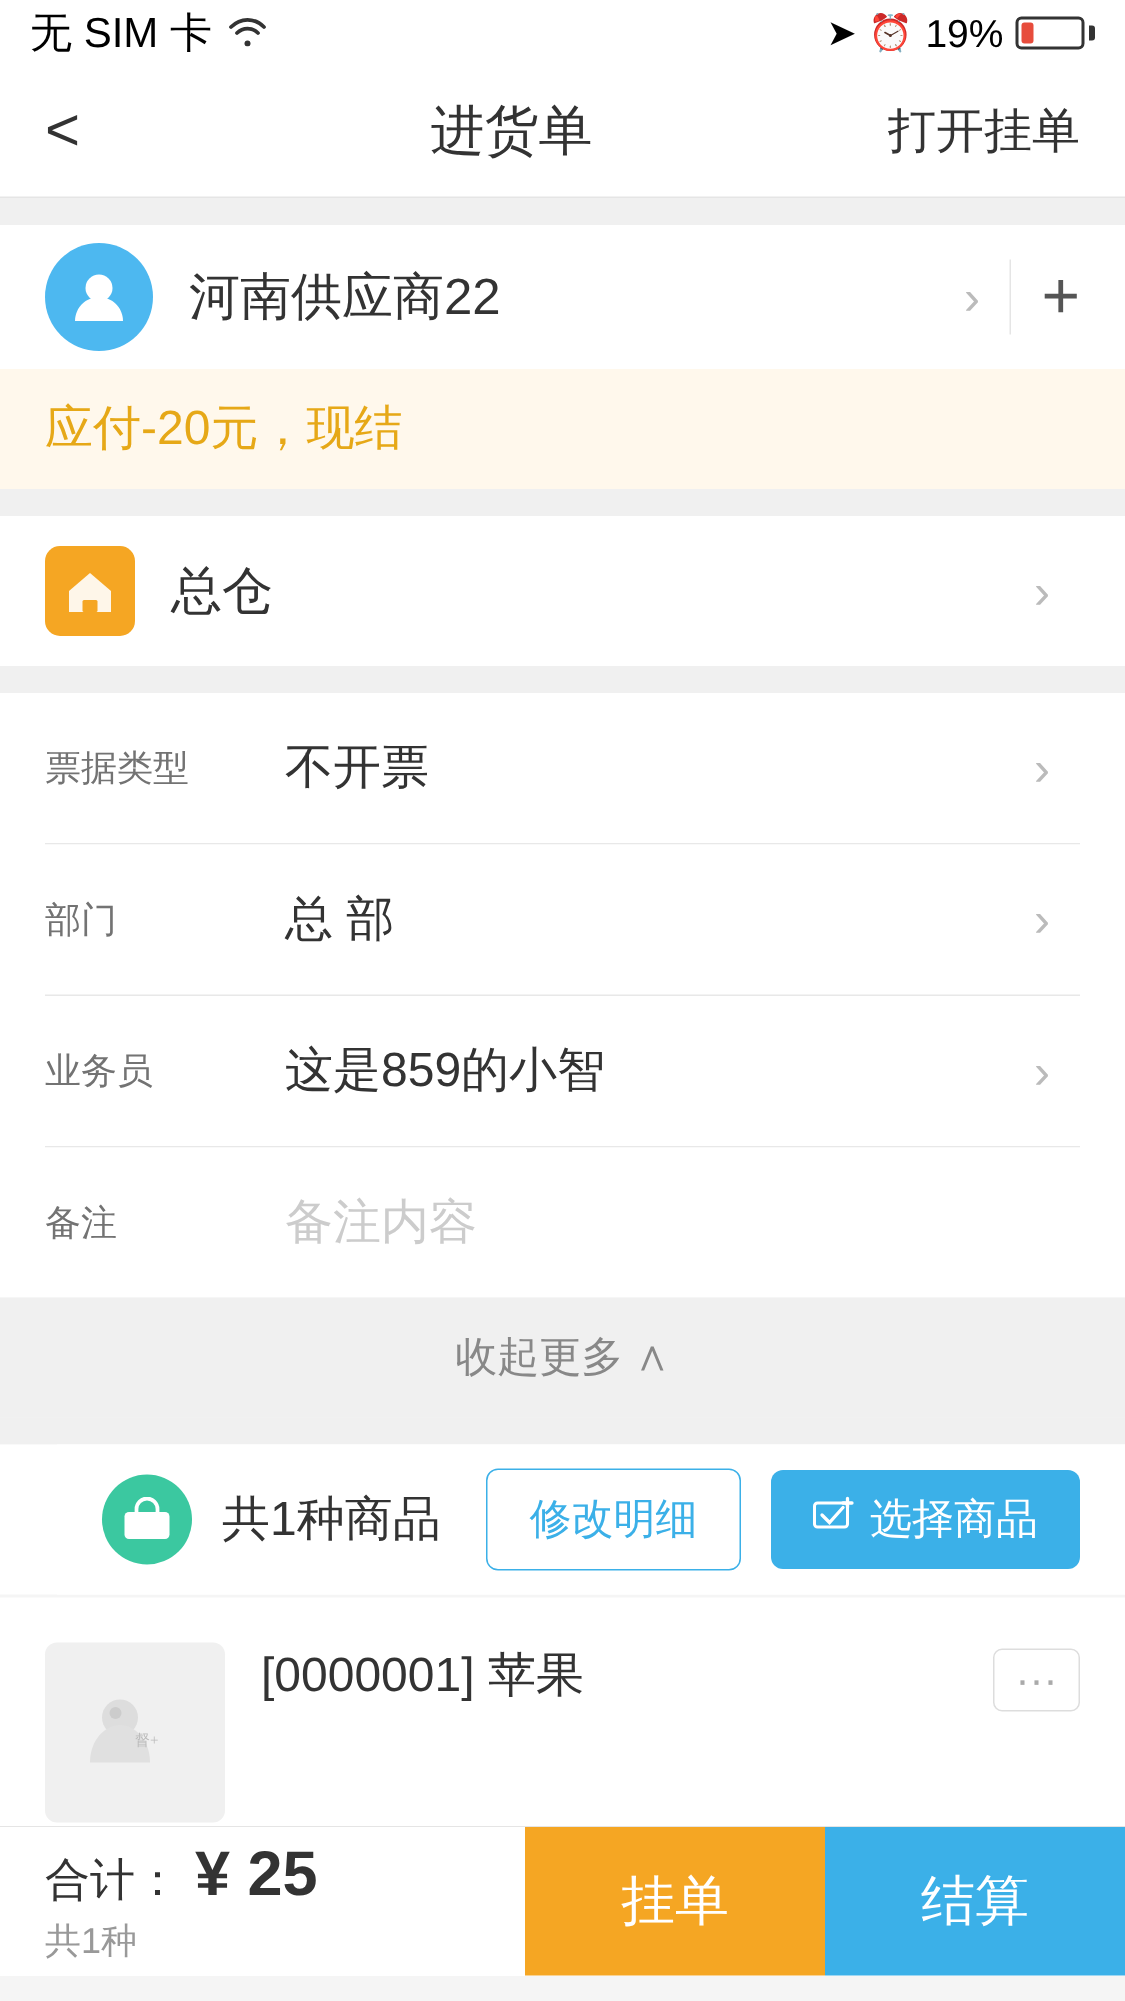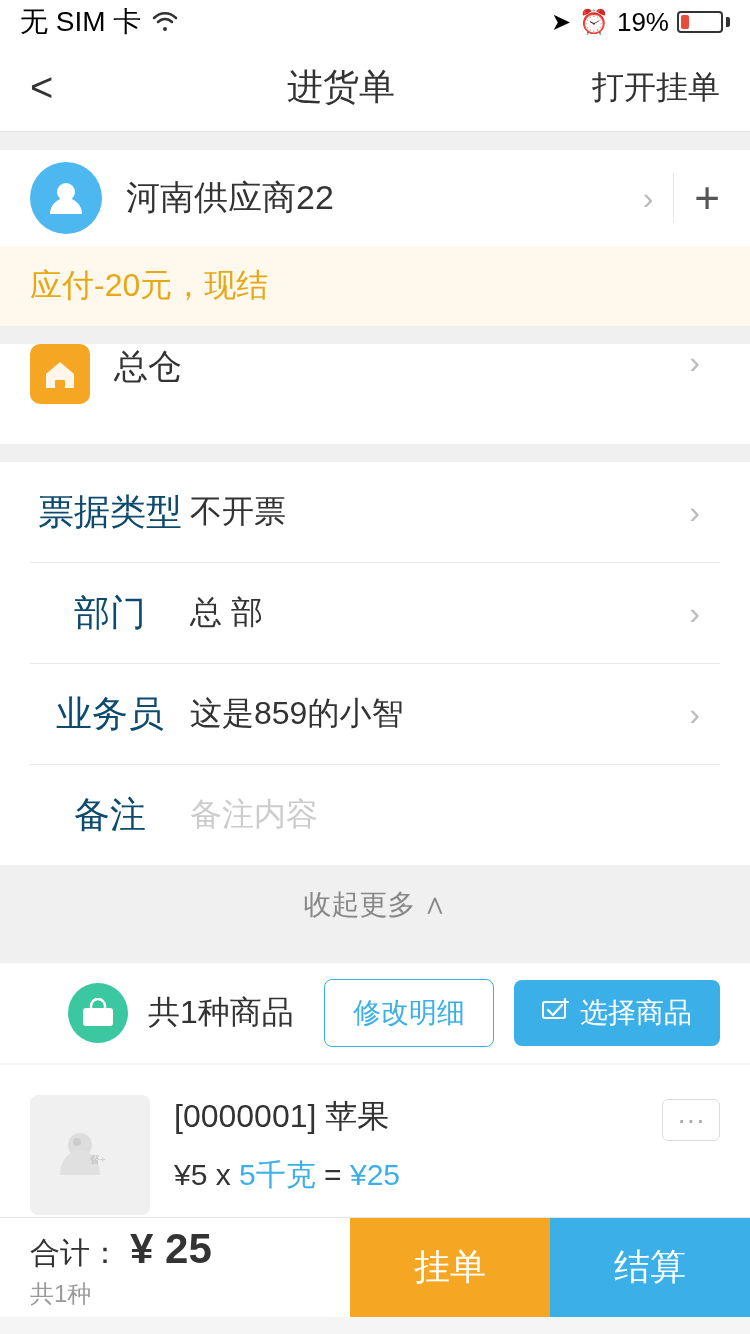--- a/index.html
+++ b/index.html
@@ -132,20 +132,21 @@
     .notice-bar {
       background: #fff8ec;
       padding: 18px 30px;
       font-size: 32px;
       color: #e6a817;
     }
 
     
     .warehouse-row {
       display: flex;
+      align-items: center;
       padding: 0 30px;
       height: 100px;
       background: #fff;
     }
     .warehouse-icon {
       width: 60px;
       height: 60px;
       background: #f5a623;
       border-radius: 10px;
       display: flex;
@@ -164,25 +165,24 @@
     
     .form-row {
       display: flex;
       align-items: center;
       padding: 0 30px;
       height: 100px;
       background: #fff;
       cursor: pointer;
     }
     .form-label {
-      font-size: 36px;
-      color: #0c4a6e;
+      font-size: 24px;
+      color: #737373;
       width: 160px;
       flex-shrink: 0;
-      text-align: center;
     }
     .form-value {
       flex: 1;
       font-size: 32px;
       color: #333;
     }
     .form-placeholder {
       flex: 1;
       font-size: 32px;
       color: #ccc;
@@ -487,27 +487,20 @@
       <circle cx="27" cy="17" r="4" fill="#ccc"></circle>
       <path d="M10 50c0-15 10-25 20-25s20 10 20 25" fill="#e0e0e0"></path>
       <text x="40" y="38" font-size="10" fill="#bbb" font-family="serif">督+</text>
     </svg>
   </div>
   <div class="product-info">
     <div class="product-name">
       <span>[0000001] </span>
       <span>苹果</span>
     </div>
-    <div class="product-price">
-      <span>¥5</span>
-      <span> x </span>
-      <span class="price-highlight">5千克</span>
-      <span> = </span>
-      <span class="price-highlight">¥25</span>
-    </div>
   </div>
   <div class="product-more">
     <div class="more-dots">···</div>
   </div>
 </div>
 
 <div class="footer-spacer"></div>
 
 <div class="footer">
   <div class="footer-total">

